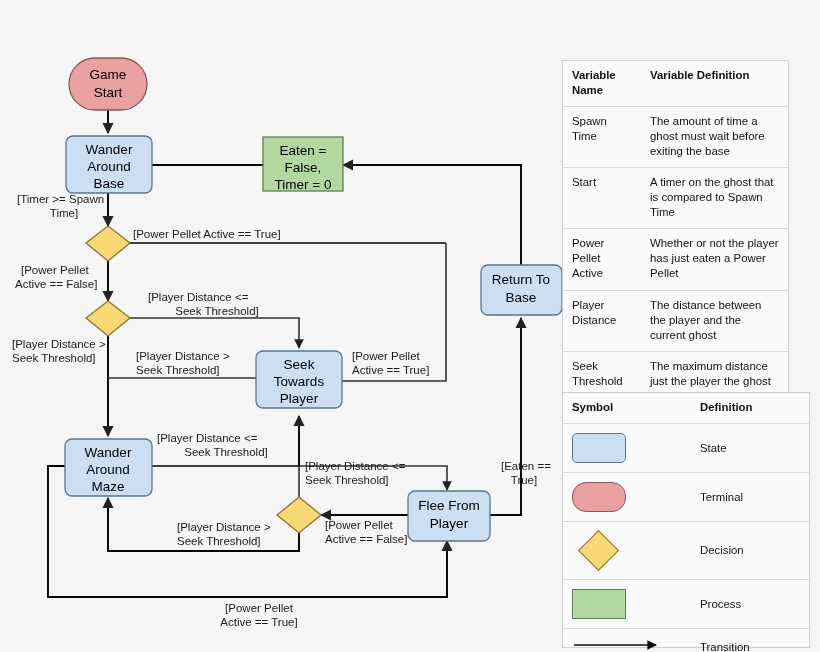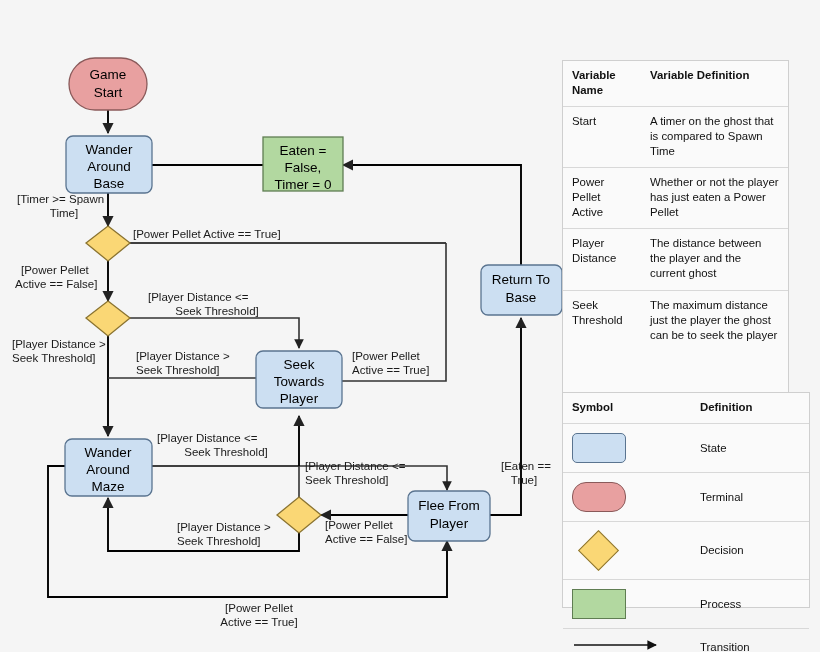--- a/index.html
+++ b/index.html
@@ -53,21 +53,21 @@
     left: 562px;
     top: 36px;
     width: 227px;
     height: 342px;
     margin-top: 24px;
   }
   #symbol-panel {
     left: 562px;
     top: 392px;
     width: 248px;
-    height: 216px;
+    height: 256px;
   }
   table.legend {
     width: 100%;
     border-collapse: collapse;
     table-layout: fixed;
   }
   table.legend th,
   table.legend td {
     border-top: 1px solid #d8d8d8;
     padding: 7px 9px 8px 9px;
@@ -279,20 +279,24 @@
     <table class="legend">
       <colgroup>
           <col class="col-a">
           <col>
         </colgroup>
       <tbody id="variable-tbody">
         <tr>
           <th>Variable Name</th>
           <th>Variable Definition</th>
         </tr>
+      <tr>
+            <td>Spawn Time</td>
+            <td>The amount of time a ghost must wait before exiting the base</td>
+          </tr>
           <tr>
             <td>Start</td>
             <td>A timer on the ghost that is compared to Spawn Time</td>
           </tr>
           <tr>
             <td>Power Pellet Active</td>
             <td>Whether or not the player has just eaten a Power Pellet</td>
           </tr>
           <tr>
             <td>Player Distance</td>

